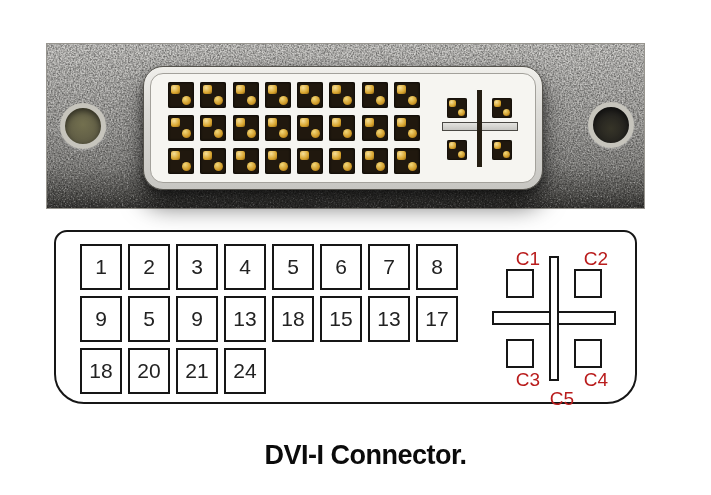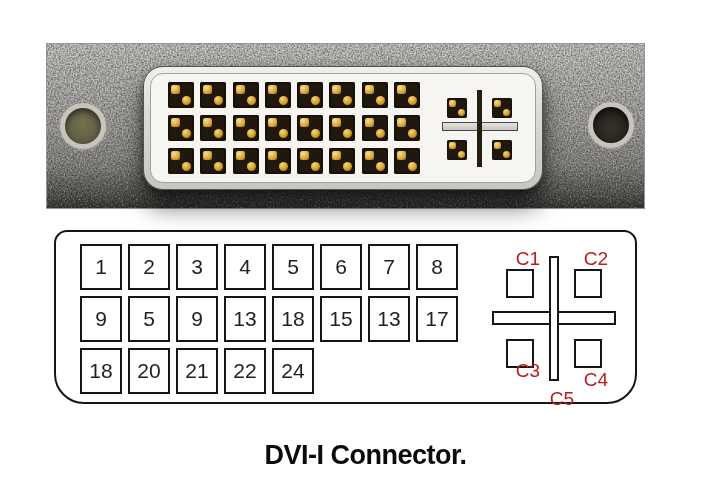--- a/index.html
+++ b/index.html
@@ -62,21 +62,21 @@
   .cbox{position:absolute;width:28px;height:29px;border:2.5px solid #161616;
         box-sizing:border-box;background:#fff;}
   .cbox-1{left:450px;top:37px;} .cbox-2{left:518px;top:37px;}
   .cbox-3{left:450px;top:107px;} .cbox-4{left:518px;top:107px;}
   .hbar{position:absolute;left:436px;top:79px;width:124px;height:14px;
         border:2px solid #161616;box-sizing:border-box;background:#fff;}
   .vbar{position:absolute;left:493px;top:24px;width:10px;height:125px;
         border:2px solid #161616;box-sizing:border-box;background:#fff;}
   .clabel{position:absolute;width:40px;text-align:right;font-size:19px;color:#b91c1c;}
   .clabel-1{left:444px;top:16px;} .clabel-2{left:512px;top:16px;}
-  .clabel-3{left:444px;top:128px;} .clabel-4{left:512px;top:137px;}
+  .clabel-3{left:444px;top:137px;} .clabel-4{left:512px;top:137px;}
   .clabel-5{left:478px;top:156px;}
 
   
   .caption{position:absolute;left:10px;top:440px;width:711px;text-align:center;
         font-weight:bold;font-size:27px;color:#0b0b0b;letter-spacing:-0.5px;}
 </style>
 </head>
 <body>
 
 <div class="screen">
@@ -152,21 +152,20 @@
       <div class="pin">5</div>
       <div class="pin">9</div>
       <div class="pin">13</div>
       <div class="pin">18</div>
       <div class="pin">15</div>
       <div class="pin">13</div>
       <div class="pin">17</div>
       <div class="pin">18</div>
       <div class="pin">20</div>
       <div class="pin">21</div>
-      <div class="pin">22</div>
       <div class="pin">24</div>
     </div>
 
     <div class="clabel clabel-1">C1</div>
     <div class="clabel clabel-2">C2</div>
     <div class="cbox cbox-1"></div>
     <div class="cbox cbox-2"></div>
     <div class="hbar"></div>
     <div class="vbar"></div>
     <div class="cbox cbox-3"></div>

